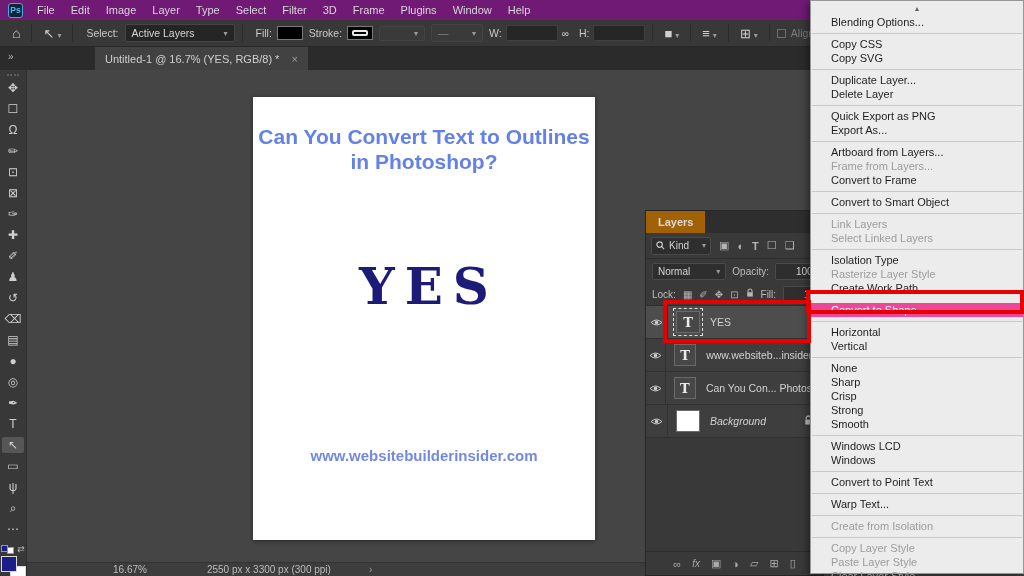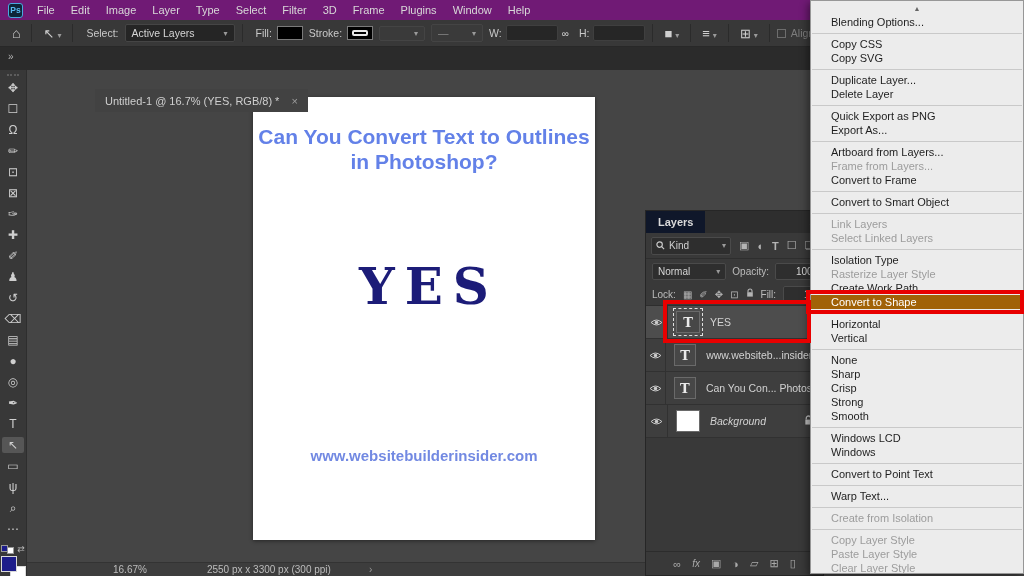--- a/index.html
+++ b/index.html
@@ -31,21 +31,21 @@
     margin-left:5px; display:flex; align-items:center; justify-content:center; }
   .swatch-stroke i { display:block; width:16px; height:6px; border:2px solid #e8e8e8; border-radius:2px; }
   .field { width:52px; height:16px; background:#262626; border:1px solid #3f3f3f; border-radius:2px; margin-left:4px; }
   .ob-label { margin-left:6px; }
   .check { display:inline-block; width:9px; height:9px; border:1px solid #6d6d6d; margin-right:5px; vertical-align:-1px; }
   .ob-disabled { color:#7c7c7c; }
   
   .tabbar { position:absolute; top:47px; left:0; width:1024px; height:23px; background:#2b2b2b; z-index:3; }
   .tab-chevrons { position:absolute; left:8px; top:4px; color:#b5b5b5; font-size:10px; }
   .doc-tab { position:absolute; left:95px; top:0; height:23px; background:#424242;
-    color:#cfcfcf; font-size:11px; display:flex; align-items:center; padding:0 10px; gap:12px;margin-top:42px; }
+    color:#cfcfcf; font-size:11px; display:flex; align-items:center; padding:0 10px; gap:12px; }
   .tab-close { color:#9d9d9d; font-size:11px; }
   
   .toolbar { position:absolute; left:0; top:70px; width:27px; bottom:0; background:#383838;
     border-right:1px solid #2e2e2e; display:flex; flex-direction:column; align-items:center;
     padding-top:4px; z-index:2; }
   .grip { width:12px; height:2px; border-top:2px dotted #5c5c5c; margin-bottom:4px; }
   .tool { width:22px; height:16px; line-height:16px; text-align:center; color:#cfcfcf;
     font-size:12px; margin-bottom:5px; border-radius:2px; flex:none; }
   .tool.selected { background:#565656; }
   .color-ctrl { position:relative; width:26px; height:30px; margin-top:2px; }
@@ -73,25 +73,25 @@
   
   .statusbar { position:absolute; left:27px; bottom:0; width:618px; height:14px; background:#3d3d3d;
     border-top:1px solid #333; color:#bdbdbd; font-size:10px; display:flex; align-items:center; z-index:2; }
   .sb-zoom { margin-left:86px; }
   .sb-info { margin-left:60px; }
   .sb-chevron { margin-left:38px; color:#9a9a9a; }
   
   .layers-panel { position:absolute; left:645px; top:210px; width:179px; bottom:0;
     background:#393939; border:1px solid #262626; z-index:2; }
   .lp-header { height:22px; background:#2e2e2e; display:flex; align-items:center; }
-  .lp-tab { height:22px; background:#0f172a; color:#dadada; font-size:11px; font-weight:bold;
+  .lp-tab { height:22px; background:#a16207; color:#dadada; font-size:11px; font-weight:bold;
     display:flex; align-items:center; padding:0 12px; }
   .lp-more { margin-left:auto; margin-right:8px; color:#b5b5b5; font-size:10px; }
   .lp-filter { height:26px; display:flex; align-items:center; padding:0 5px; border-bottom:1px solid #2e2e2e; gap:8px; }
-  .kind-dd { width:80px; height:18px; background:#2e2e2e; border:1px solid #4a4a4a; border-radius:2px;
+  .kind-dd { width:60px; height:18px; background:#2e2e2e; border:1px solid #4a4a4a; border-radius:2px;
     display:flex; align-items:center; color:#d0d0d0; font-size:10px; padding:0 4px; gap:4px; }
   .kind-dd .caret { margin-left:auto; }
   .lp-ficon { color:#b4b4b4; font-size:11px; }
   .lp-blend { height:24px; display:flex; align-items:center; padding:0 6px; gap:6px;
     color:#bcbcbc; font-size:10px; }
   .blend-dd { width:92px; height:17px; background:#2e2e2e; border:1px solid #4a4a4a; border-radius:2px;
     display:flex; align-items:center; color:#d5d5d5; font-size:10px; padding:0 5px; }
   .blend-dd .caret,.val-dd .caret { margin-left:auto; }
   .val-dd { width:42px; height:17px; background:#2e2e2e; border:1px solid #4a4a4a; border-radius:2px;
     display:flex; align-items:center; color:#d5d5d5; font-size:10px; padding:0 20px; }
@@ -117,21 +117,21 @@
     background:#393939; }
   .lp-footer .fx { font-style:italic; font-size:10px; }
   
   .context-menu { position:absolute; left:810px; top:0; width:214px; height:574px;
     background:#ececec; border:1px solid #979797; box-shadow:-2px 3px 8px rgba(0,0,0,.45);
     z-index:10; padding-top:2px; }
   .cm-scroll-up { height:12px; text-align:center; color:#666; font-size:7px; line-height:12px; }
   .cm-item { height:14px; line-height:14px; padding-left:20px; font-size:11px; color:#1e1e1e;
     white-space:nowrap; cursor:default; }
   .cm-item.disabled { color:#9c9c9c; }
-  .cm-item.highlighted { background:#a16207; color:#ffffff; }
+  .cm-item.highlighted { background:#ec4899; color:#ffffff;margin-top:8px; }
   .cm-sep { height:1px; background:#c9c9c9; margin:3.5px 1px; }
   
   .anno { position:absolute; border:4px solid #e80000; z-index:11; pointer-events:none; }
   .anno-layer { left:663px; top:300px; width:148px; height:43px; }
   .anno-menu { left:806px; top:290px; width:218px; height:24px; }
 </style>
 </head>
 <body>
 
 <div class="menubar">

